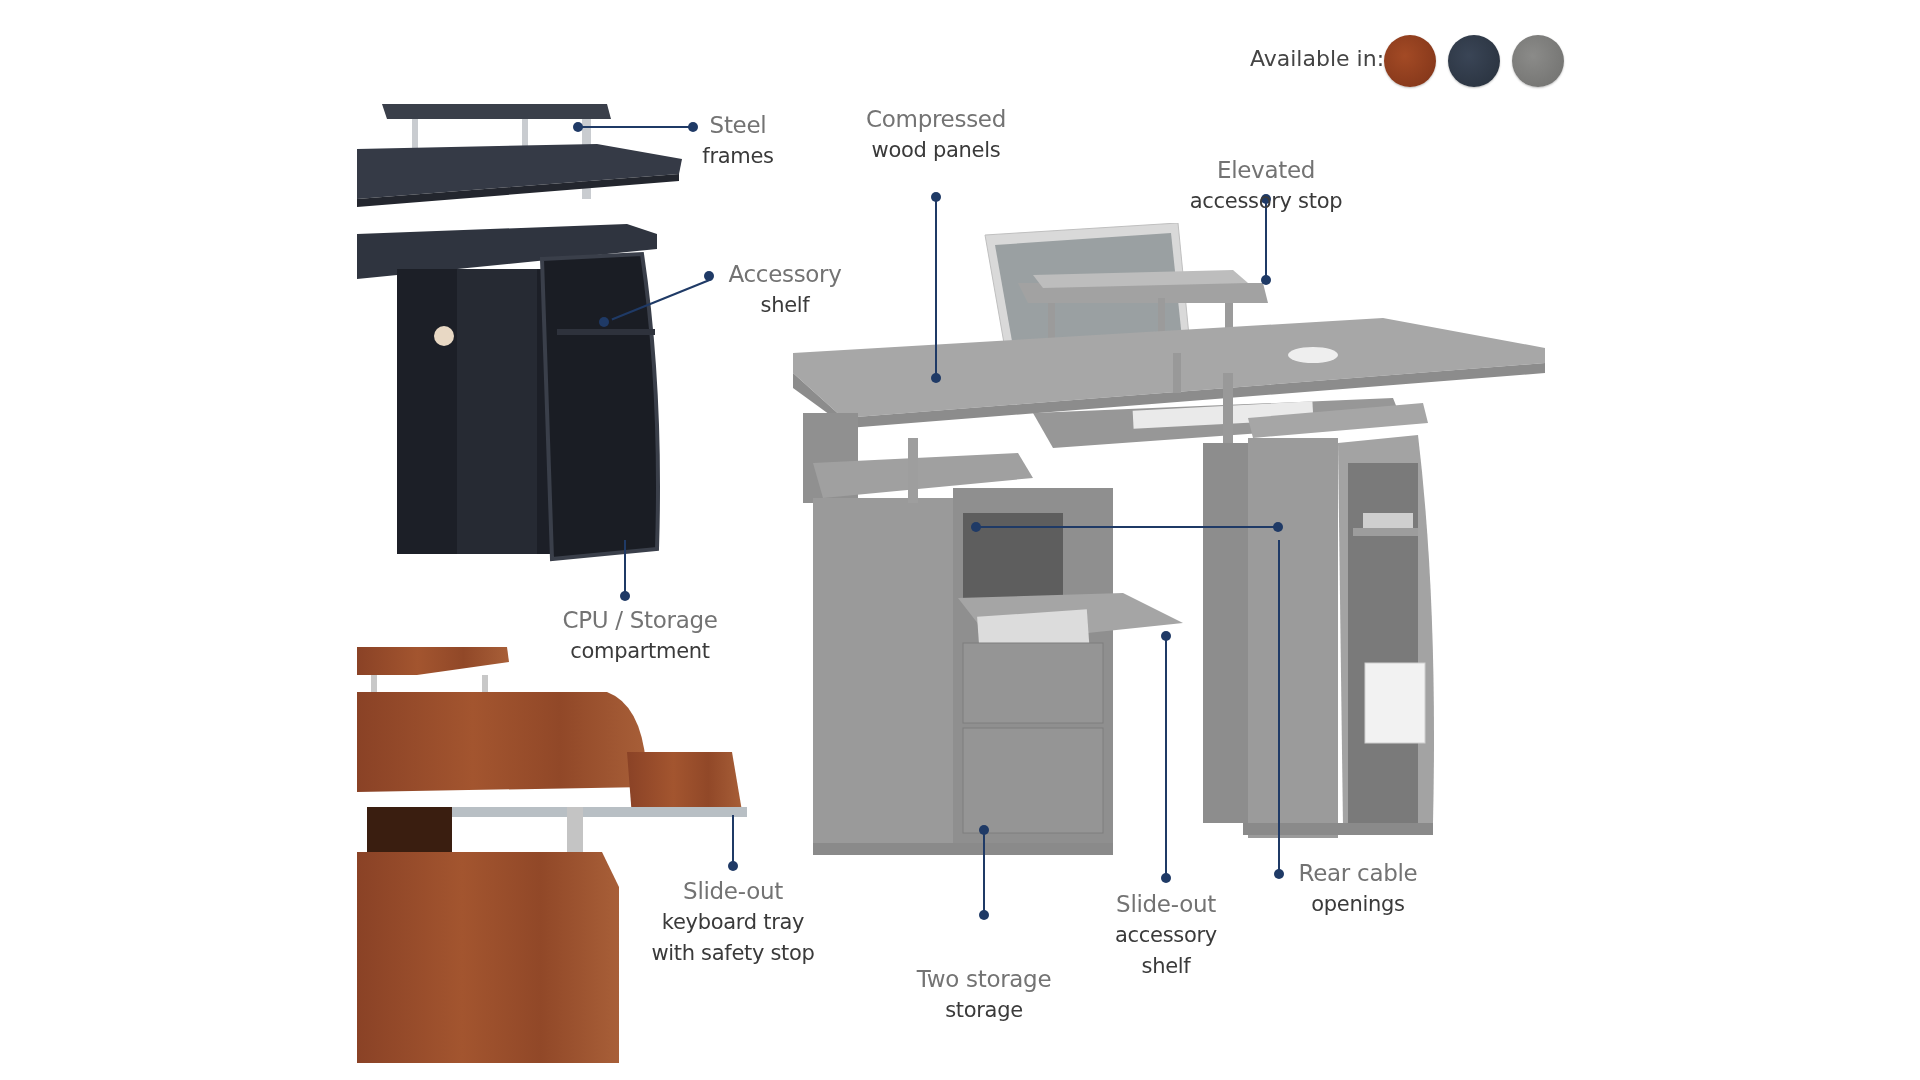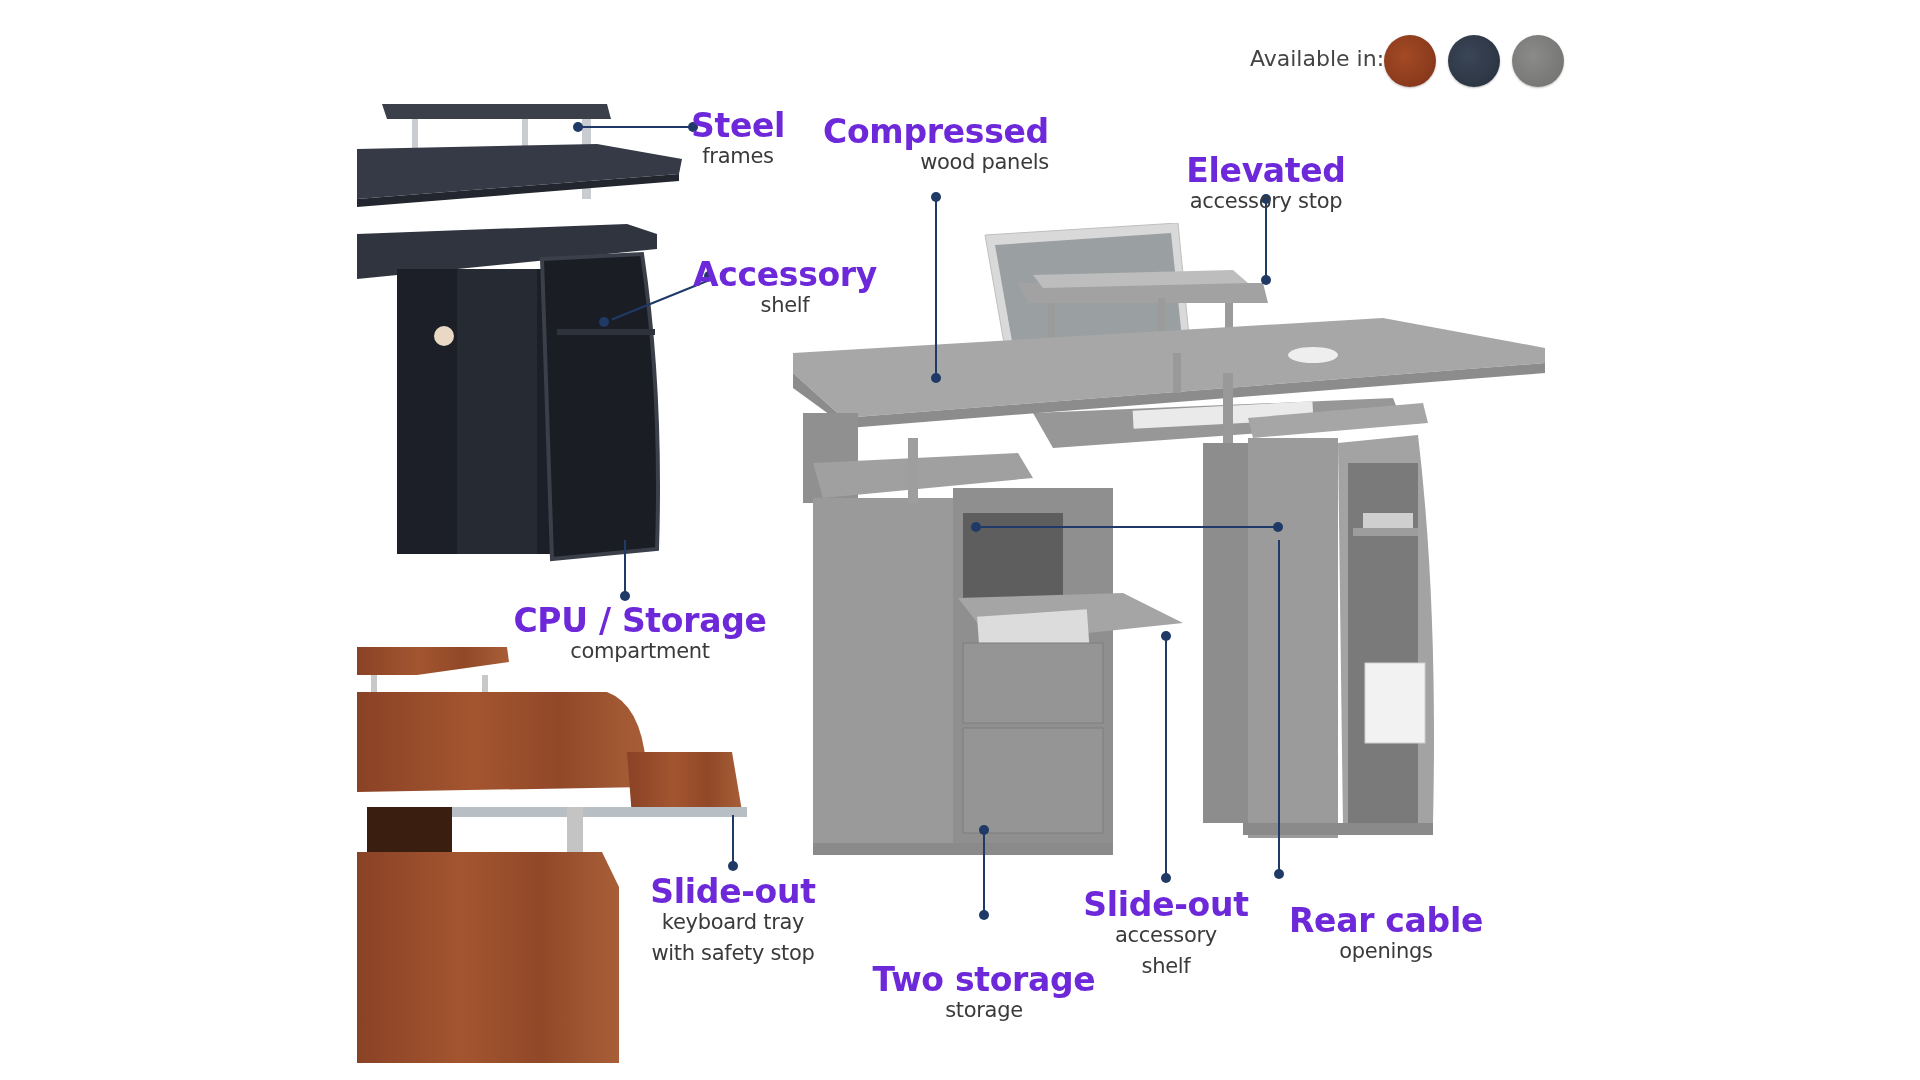--- a/index.html
+++ b/index.html
@@ -1,19 +1,19 @@
 <!DOCTYPE html>
 <html><head>
 <meta charset="utf-8">
 <style>
   html,body{margin:0;padding:0;}
   body{width:1920px;height:1080px;background:#ffffff;position:relative;overflow:hidden;font-family:"DejaVu Sans","Liberation Sans",sans-serif;}
   .abs{position:absolute;}
   .lbl{position:absolute;text-align:center;transform:translateX(-50%);line-height:31px;white-space:nowrap;}
-  .lbl .t{display:block;color:#6d28d9;font-weight:bold;font-size:33px;letter-spacing:-0.3px;}
+  .lbl .t{display:block;color:#737373;font-weight:normal;font-size:23px;letter-spacing:-0.3px;}
   .lbl .s{display:block;color:#3a3a3a;font-size:21px;letter-spacing:-0.3px;}
   .line{position:absolute;background:#1f3a66;}
   .dot{position:absolute;width:10px;height:10px;border-radius:50%;background:#1f3a66;transform:translate(-50%,-50%);}
   .avail{position:absolute;left:1250px;top:46px;font-size:22px;color:#444;}
   .swatch{position:absolute;width:52px;height:52px;border-radius:50%;top:35px;box-shadow:0 1px 2px rgba(0,0,0,.25);}
 </style>
 </head>
 <body>
 
 <div class="avail">Available in:</div>
@@ -140,21 +140,21 @@
 <div class="dot" style="left:1166px;top:878px;"></div>
 
 <div class="dot" style="left:984px;top:830px;"></div>
 <div class="line" style="left:983px;top:830px;width:2px;height:85px;"></div>
 <div class="dot" style="left:984px;top:915px;"></div>
 
 <div class="lbl" style="left:738px;top:110px;">
   <span class="t">Steel</span>
   <span class="s">frames</span>
 </div>
-<div class="lbl" style="left:936px;top:116px;text-align:right;">
+<div class="lbl" style="left:936px;top:104px;">
   <span class="t">Compressed</span>
   <span class="s">wood panels</span>
 </div>
 <div class="lbl" style="left:1266px;top:122px;margin-top:33px;">
   <span class="t">Elevated</span>
   <span class="s">accessory stop</span>
 </div>
 <div class="lbl" style="left:785px;top:259px;">
   <span class="t">Accessory</span>
   <span class="s">shelf</span>
@@ -170,16 +170,16 @@
 </div>
 <div class="lbl" style="left:984px;top:964px;">
   <span class="t">Two storage</span>
   <span class="s">storage</span>
 </div>
 <div class="lbl" style="left:1166px;top:889px;">
   <span class="t">Slide-out</span>
   <span class="s">accessory</span>
   <span class="s">shelf</span>
 </div>
-<div class="lbl" style="left:1386px;top:858px;margin-top:47px;">
+<div class="lbl" style="left:1358px;top:858px;">
   <span class="t">Rear cable</span>
   <span class="s">openings</span>
 </div>
 
 </body></html>

